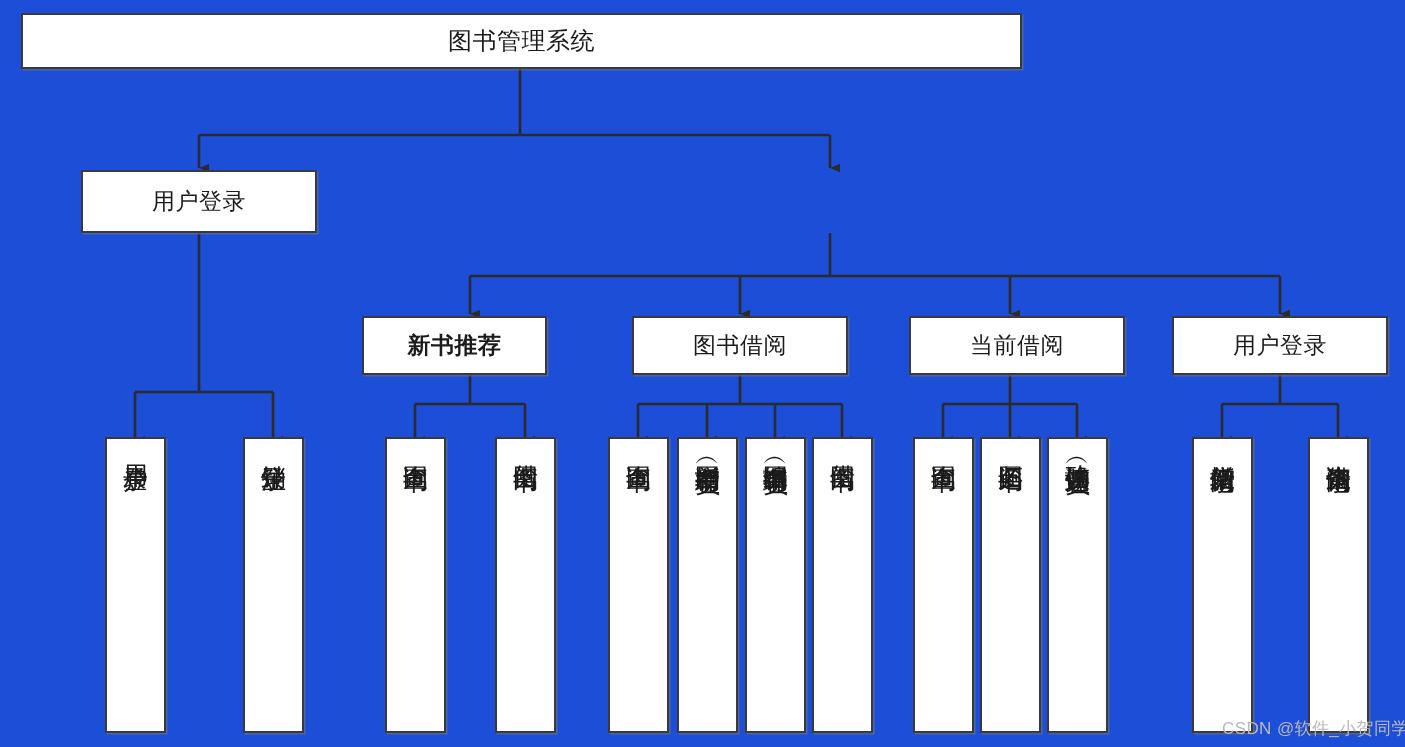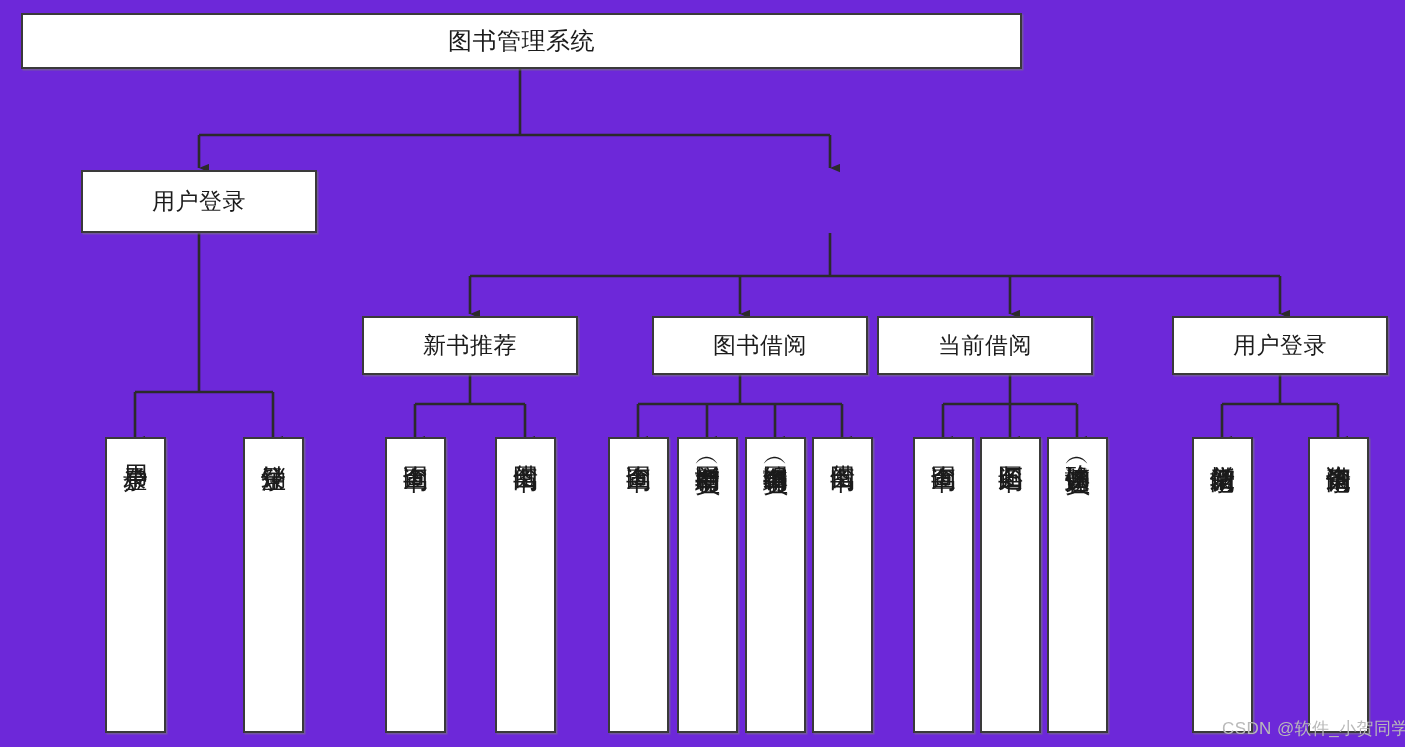--- a/index.html
+++ b/index.html
@@ -7,21 +7,21 @@
     padding: 0;
     background: #ffffff;
   }
   body {
     font-family: "Liberation Sans", "DejaVu Sans", sans-serif;
   }
   #canvas {
     position: relative;
     width: 1405px;
     height: 747px;
-    background: #6d28d9;
+    background: #1d4ed8;
     overflow: hidden;
   }
   #wires {
     position: absolute;
     left: 0;
     top: 0;
     width: 1405px;
     height: 747px;
     pointer-events: none;
   }
@@ -129,27 +129,27 @@
   </svg>
 
   <div class="node root horiz" style="left:21px; top:13px; width:1001px; height:56px;">
     <span class="lbl">图书管理系统</span>
   </div>
 
   <div class="node horiz" style="left:81px; top:170px; width:236px; height:63px;">
     <span class="lbl">用户登录</span>
   </div>
 
-  <div class="node horiz" style="left:362px; top:316px; width:216px; height:59px;">
+  <div class="node horiz" style="left:362px; top:316px; width:185px; height:59px;font-weight:bold;">
     <span class="lbl">新书推荐</span>
   </div>
-  <div class="node horiz" style="left:632px; top:316px; width:216px; height:59px;margin-left:20px;">
+  <div class="node horiz" style="left:632px; top:316px; width:216px; height:59px;">
     <span class="lbl">图书借阅</span>
   </div>
-  <div class="node horiz" style="left:877px; top:316px; width:216px; height:59px;">
+  <div class="node horiz" style="left:909px; top:316px; width:216px; height:59px;">
     <span class="lbl">当前借阅</span>
   </div>
   <div class="node horiz" style="left:1172px; top:316px; width:216px; height:59px;">
     <span class="lbl">用户登录</span>
   </div>
 
   <div class="node vert" style="left:105px; top:437px; width:61px; height:296px;">
     <span class="lbl">用户登录</span>
   </div>
   <div class="node vert" style="left:243px; top:437px; width:61px; height:296px;">

